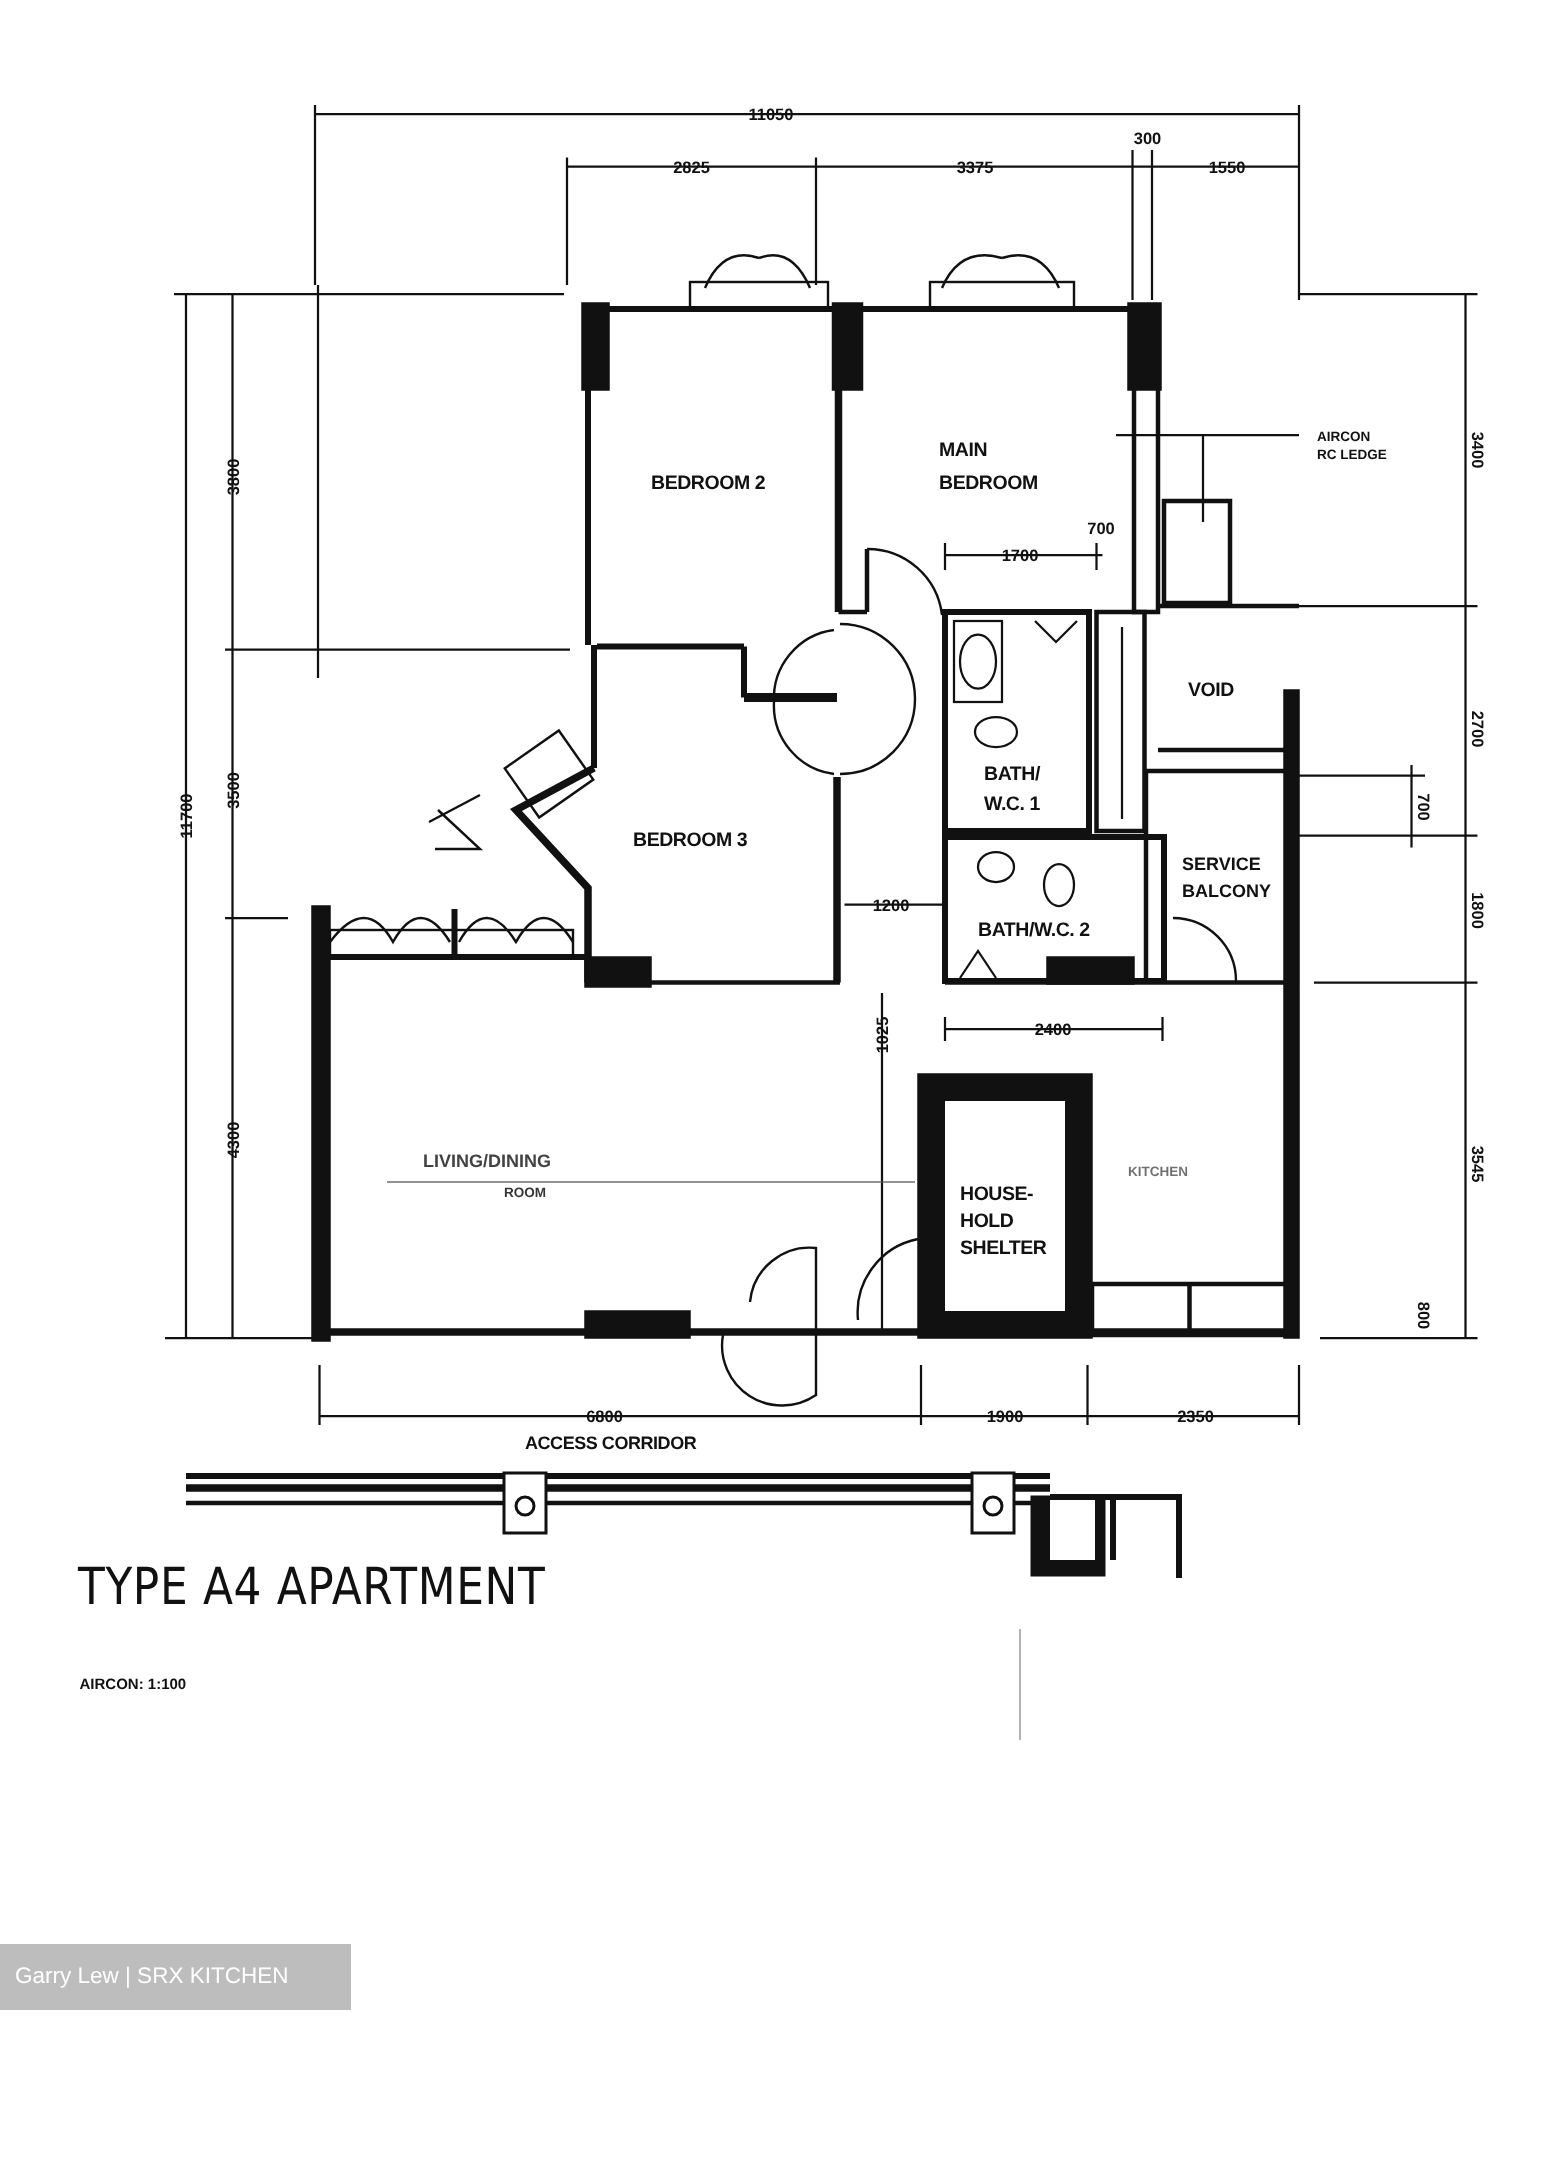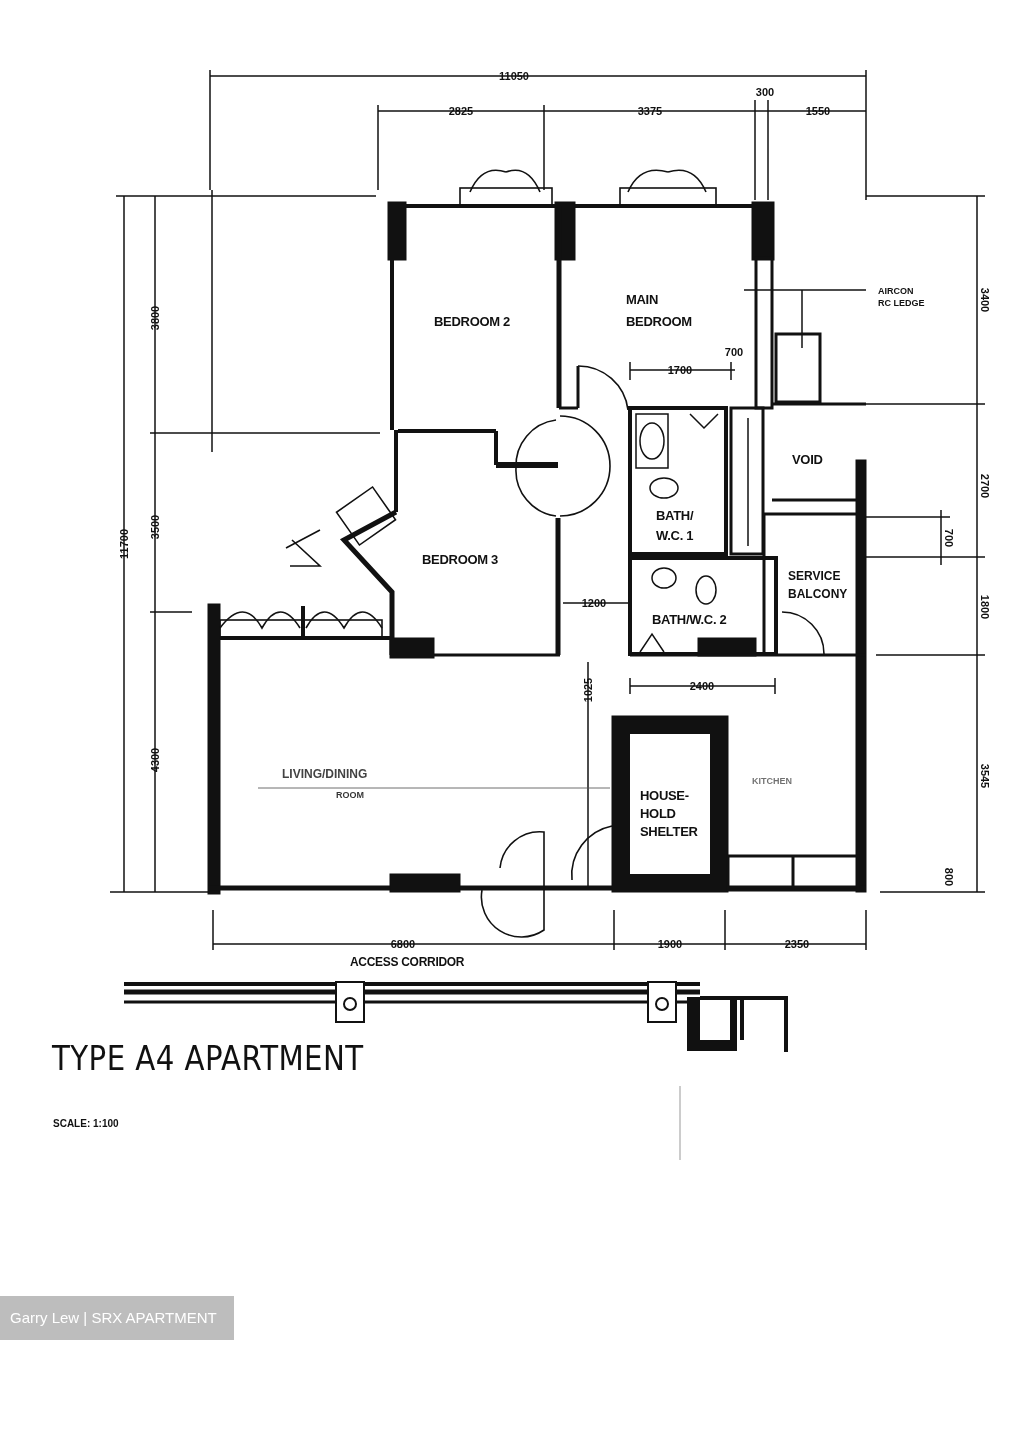--- a/index.html
+++ b/index.html
@@ -215,14 +215,14 @@
       <text class="smudge" x="282" y="778" transform="scale(1,1)">LIVING/DINING</text>
       <text class="room-sm" x="336" y="798">ROOM</text>
     </g>
     <g opacity="0.6">
       <text class="room-sm" x="752" y="784">KITCHEN</text>
     </g>
   </g>
 </svg>
 
 <div class="title">TYPE A4 APARTMENT</div>
-<div class="scale">SCALE: 1:100</div>
-<div class="watermark">Garry Lew | SRX APARTMENT</div>
+<div class="scale">AIRCON: 1:100</div>
+<div class="watermark">Garry Lew | SRX KITCHEN</div>
 
 </body></html>

